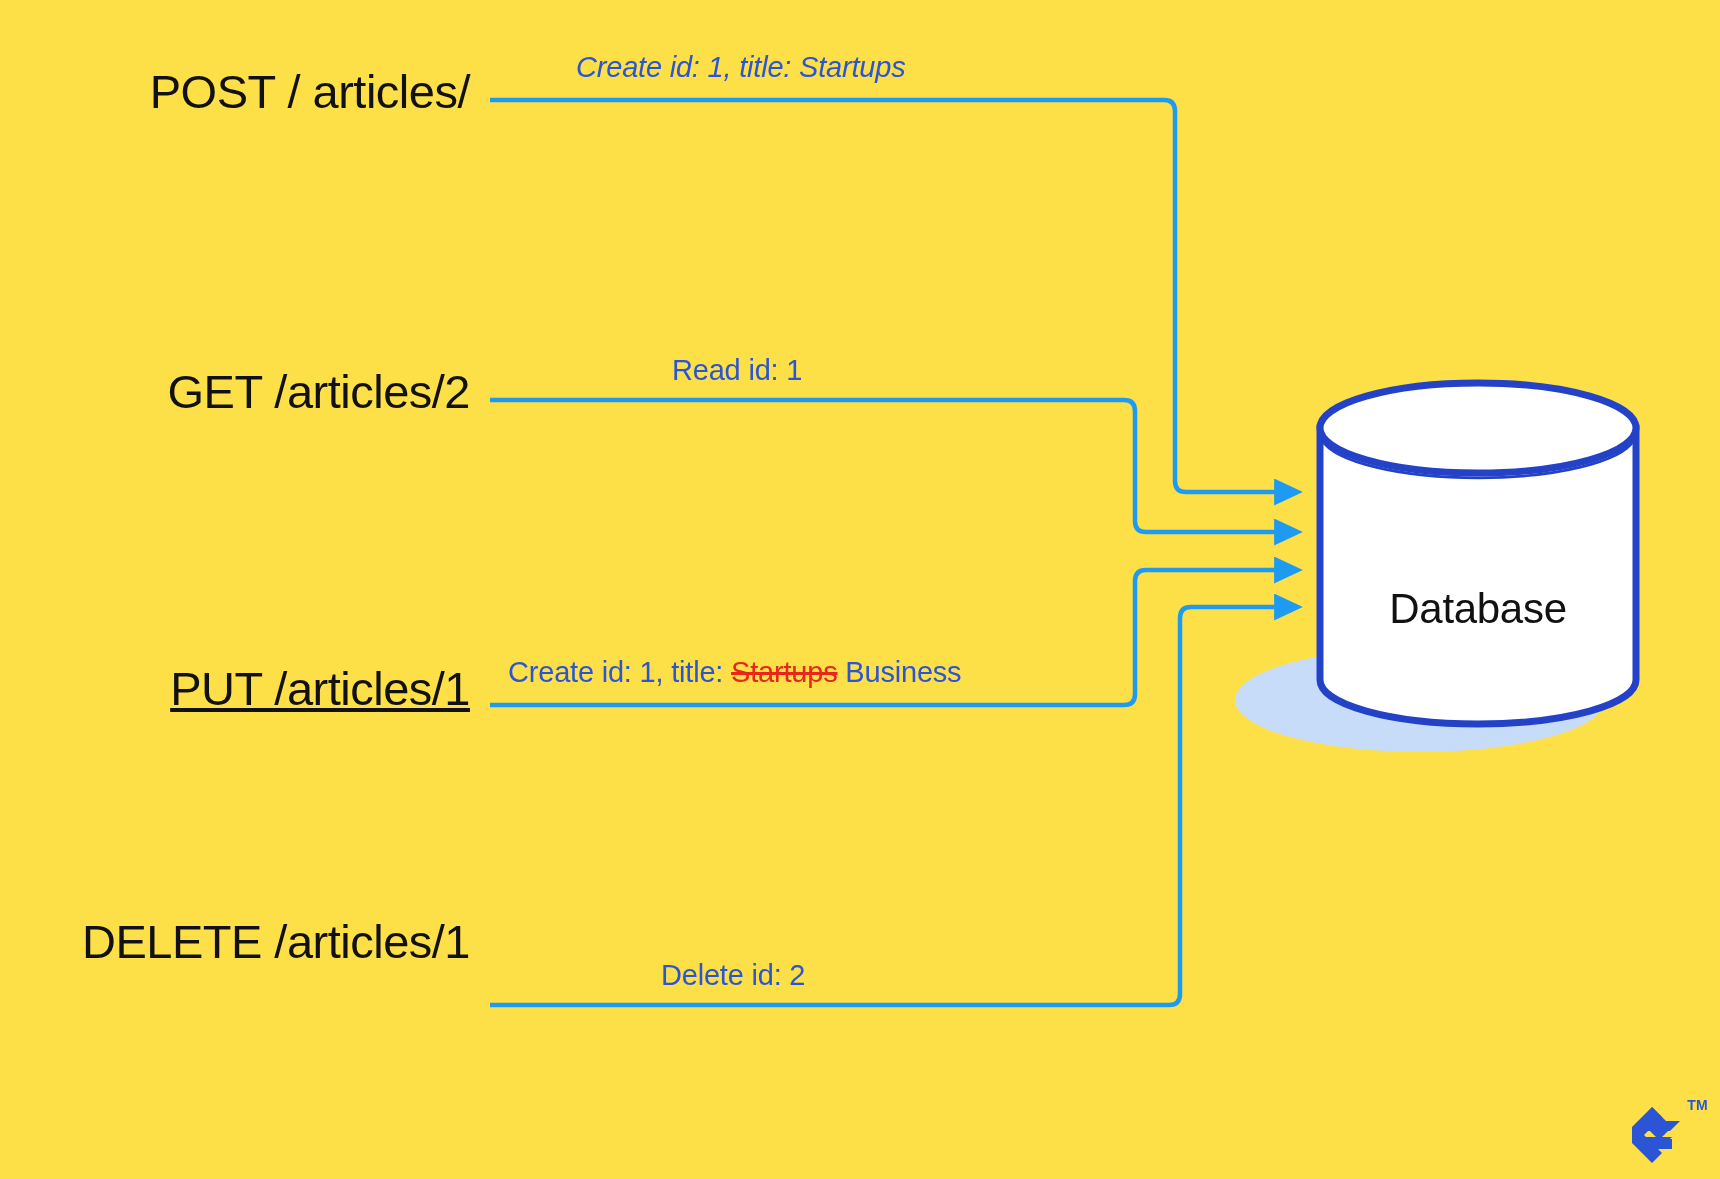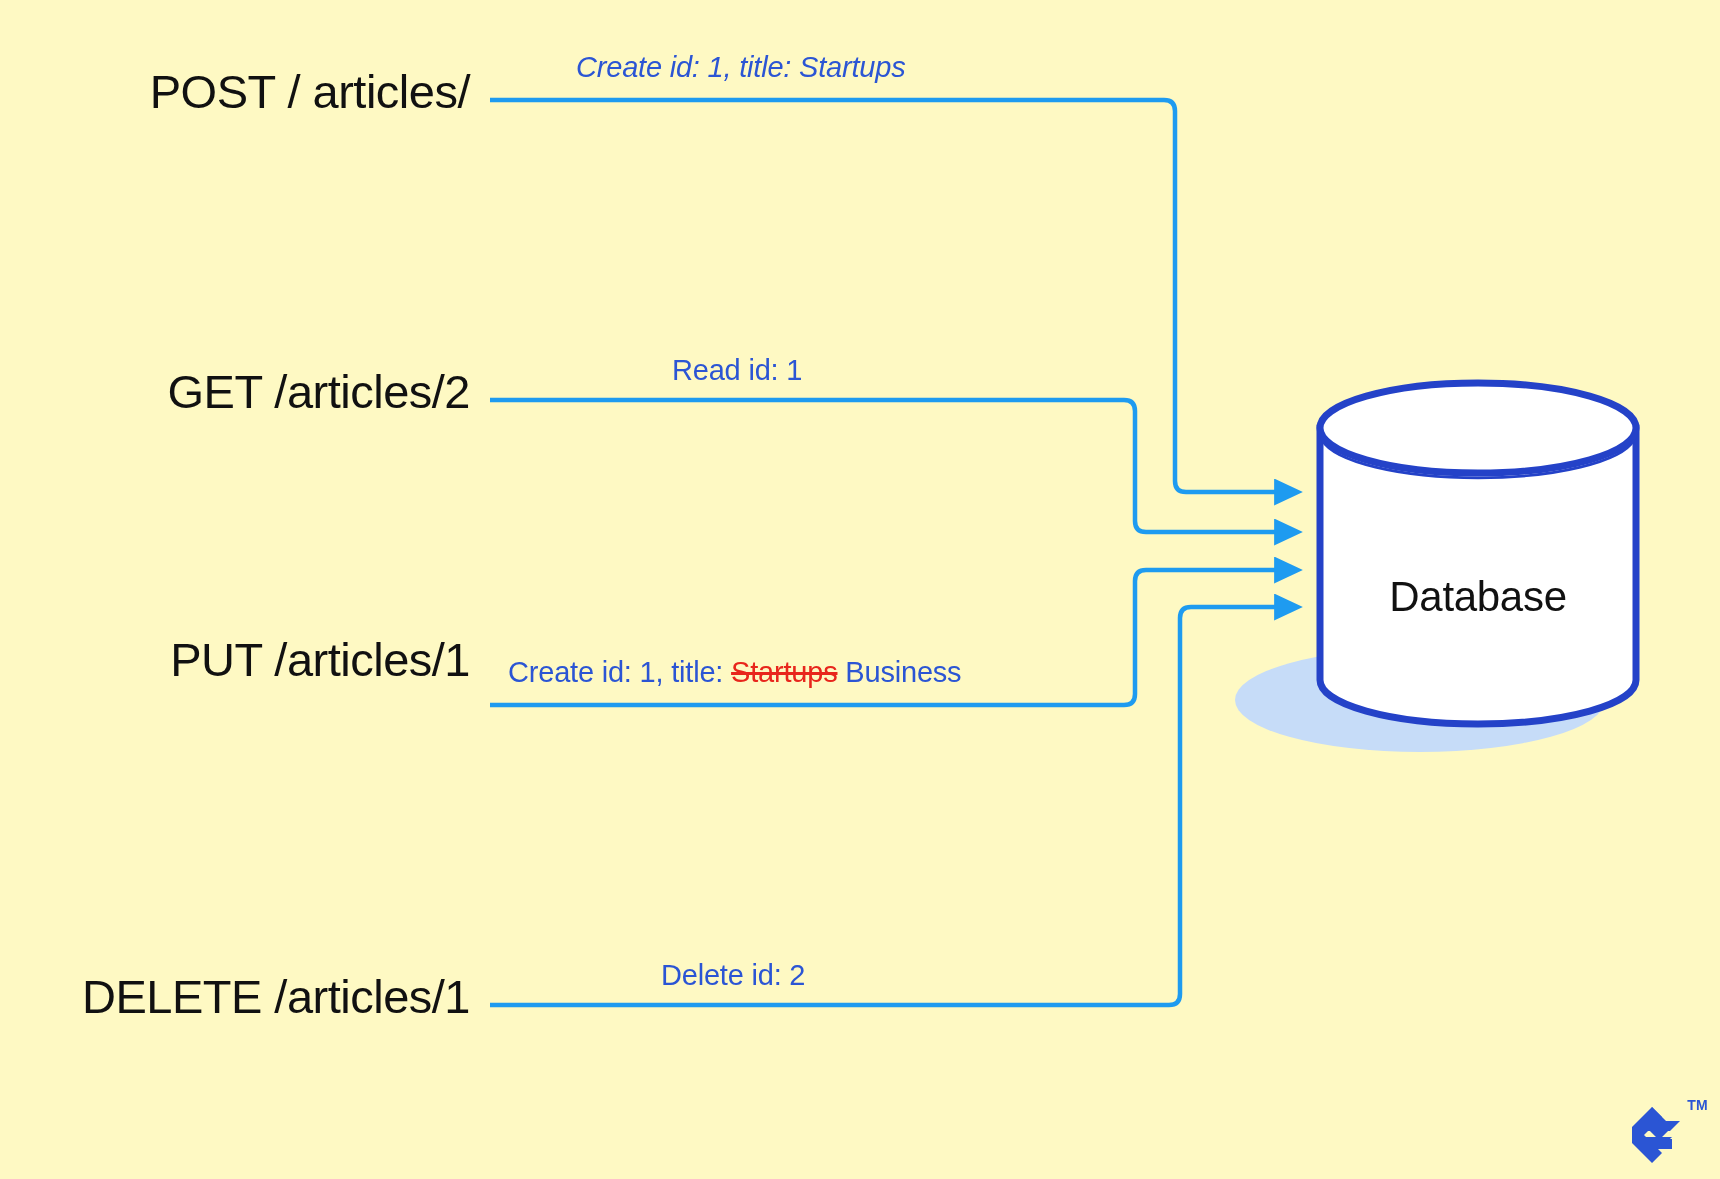--- a/index.html
+++ b/index.html
@@ -7,21 +7,21 @@
     padding: 0;
     background: #ffffff;
   }
   body {
     font-family: "Liberation Sans", sans-serif;
   }
   #canvas {
     position: relative;
     width: 1720px;
     height: 1179px;
-    background: #fef9c3;
+    background: #fde047;
     overflow: hidden;
   }
   #diagram-svg {
     position: absolute;
     left: 0;
     top: 0;
     width: 1720px;
     height: 1179px;
   }
   .endpoint-label {
@@ -105,41 +105,41 @@
 
     <ellipse cx="1478" cy="428" rx="158" ry="45" fill="#FFFFFF" stroke="#2442C8" stroke-width="7"></ellipse>
 
     <path d="M1322,440 A158,45 0 0 0 1634,440" fill="none" stroke="#2442C8" stroke-width="2.6"></path>
   </svg>
 
   <div class="endpoint-label" style="right:1250px; top:68px;">POST / articles/</div>
 
   <div class="endpoint-label" style="right:1250px; top:368px;">GET /articles/2</div>
 
-  <div class="endpoint-label" style="right:1250px; top:636px;">PUT /articles/1</div>
+  <div class="endpoint-label" style="right:1250px; top:665px;text-decoration:underline;">PUT /articles/1</div>
 
-  <div class="endpoint-label" style="right:1250px; top:973px;">DELETE /articles/1</div>
+  <div class="endpoint-label" style="right:1250px; top:918px;">DELETE /articles/1</div>
 
   <div class="op-label" style="left:576px; top:53px;font-style:italic;">
     <span>Create id: 1, title: Startups</span>
   </div>
 
   <div class="op-label" style="left:672px; top:356px;">
     <span>Read id: 1</span>
   </div>
 
   <div class="op-label" style="left:508px; top:658px;">
     <span>Create id: 1, title: </span><span class="struck">Startups</span><span> Business</span>
   </div>
 
   <div class="op-label" style="left:661px; top:961px;">
     <span>Delete id: 2</span>
   </div>
 
-  <div class="db-text" style="left:1478px; top:576px; transform: translateX(-50%);">Database</div>
+  <div class="db-text" style="left:1478px; top:588px; transform: translateX(-50%);">Database</div>
 
   <div class="logo-wrap">
     <svg viewBox="0 0 96 78" width="96" height="78">
       <path d="M36,16 L56,36 L44,48 L56,48 L56,58 L30,58 L30,48 L42,48 L30,36 Z" fill="#2B55D4"></path>
       <path d="M36,16 L46,26 L28,44 L46,62 L36,72 L16,52 L16,36 Z" fill="#2B55D4"></path>
       <path d="M30,30 L64,30 L54,40 L30,40 Z" fill="#2B55D4"></path>
       <path d="M30,46 L56,46 L46,56 L30,56 Z" fill="#2B55D4"></path>
     </svg>
     <span class="tm-mark">TM</span>
   </div>

